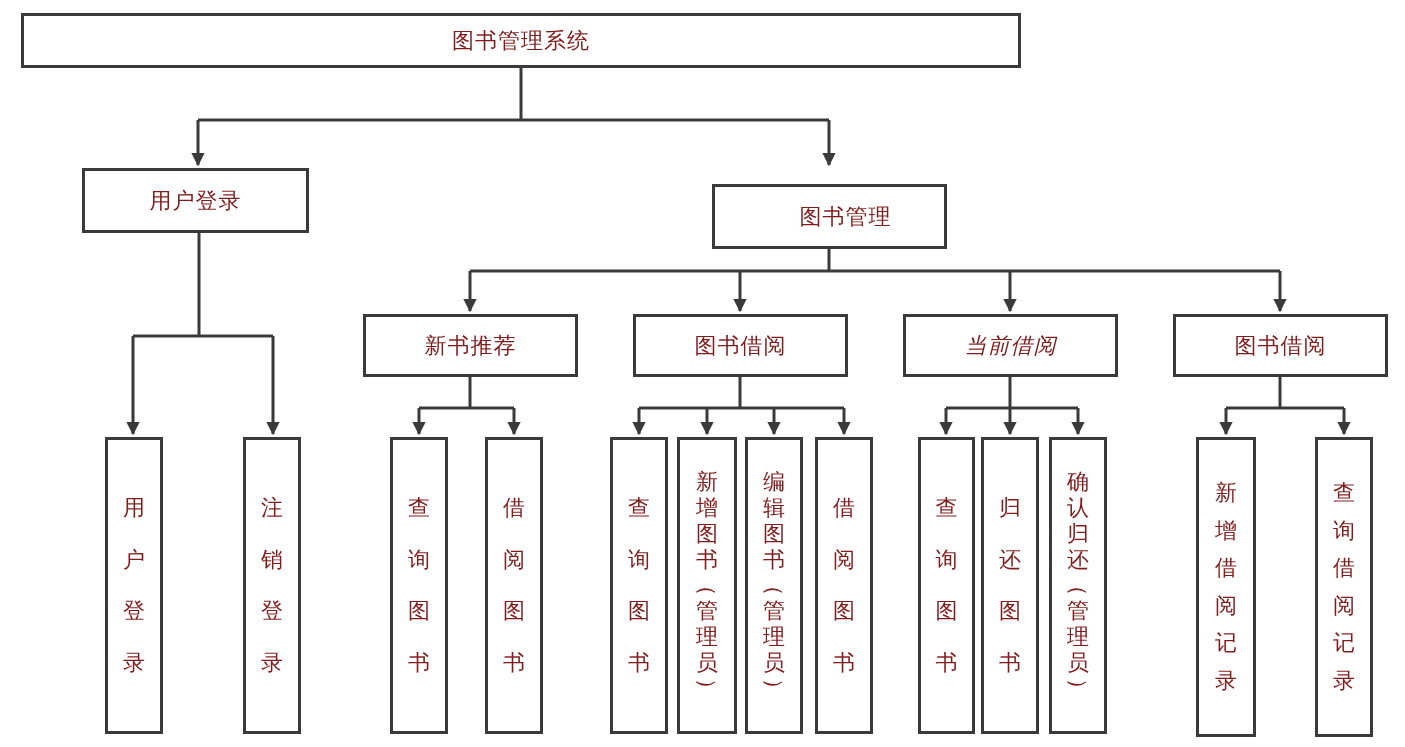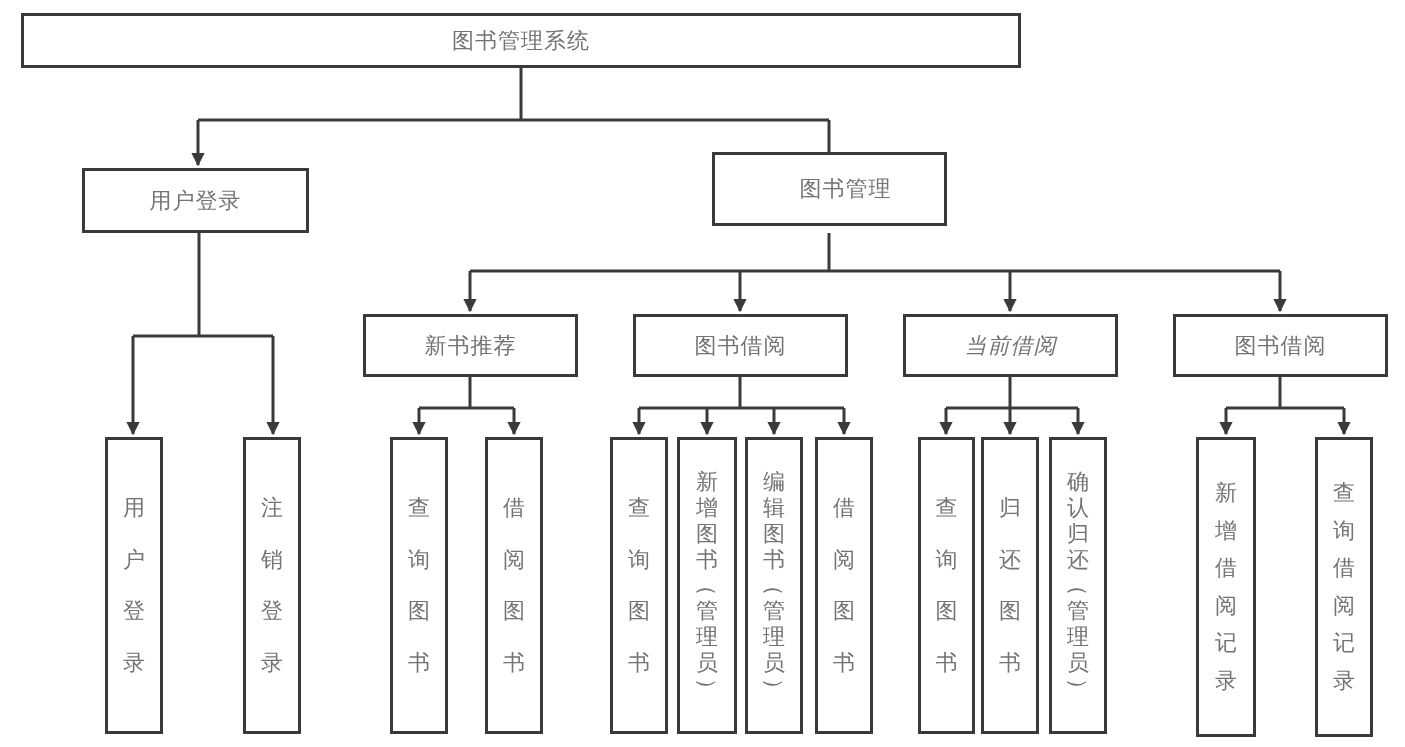--- a/index.html
+++ b/index.html
@@ -18,21 +18,21 @@
     z-index: 1;
   }
   .node {
     position: absolute;
     background: #ffffff;
     border: 3px solid #3a3a3a;
     box-sizing: border-box;
     display: flex;
     align-items: center;
     justify-content: center;
-    color: #737373;
+    color: #7f1d1d;
     font-size: 22px;
     letter-spacing: 1px;
     z-index: 2;
   }
   .leaf {
     flex-direction: column;
     justify-content: space-evenly;
     padding: 28px 0;
     letter-spacing: 0;
   }
@@ -105,21 +105,21 @@
       <path d="M1280,377 V408"></path>
       <path d="M1226,408 H1344"></path>
       <line x1="1226" y1="408" x2="1226" y2="434" marker-end="url(#arrow)"></line>
       <line x1="1344" y1="408" x2="1344" y2="434" marker-end="url(#arrow)"></line>
     </g>
   </svg>
 
   <div class="node" style="left:21px; top:13px; width:1000px; height:55px;">图书管理系统</div>
 
   <div class="node" style="left:82px; top:168px; width:227px; height:65px;">用户登录</div>
-  <div class="node" style="left:712px; top:152px; width:235px; height:74px;padding-left:32px;">图书管理</div>
+  <div class="node" style="left:712px; top:184px; width:235px; height:65px;padding-left:32px;">图书管理</div>
 
   <div class="node" style="left:363px; top:314px; width:215px; height:63px;font-family:Liberation Serif, serif;">新书推荐</div>
   <div class="node" style="left:633px; top:314px; width:215px; height:63px;">图书借阅</div>
   <div class="node" style="left:903px; top:314px; width:215px; height:63px;font-style:italic;">当前借阅</div>
   <div class="node" style="left:1173px; top:314px; width:215px; height:63px;">图书借阅</div>
 
   <div class="node leaf" style="left:105px; top:437px; width:58px; height:297px;">
       <span class="vchar">用</span>
       <span class="vchar">户</span>
       <span class="vchar">登</span>

